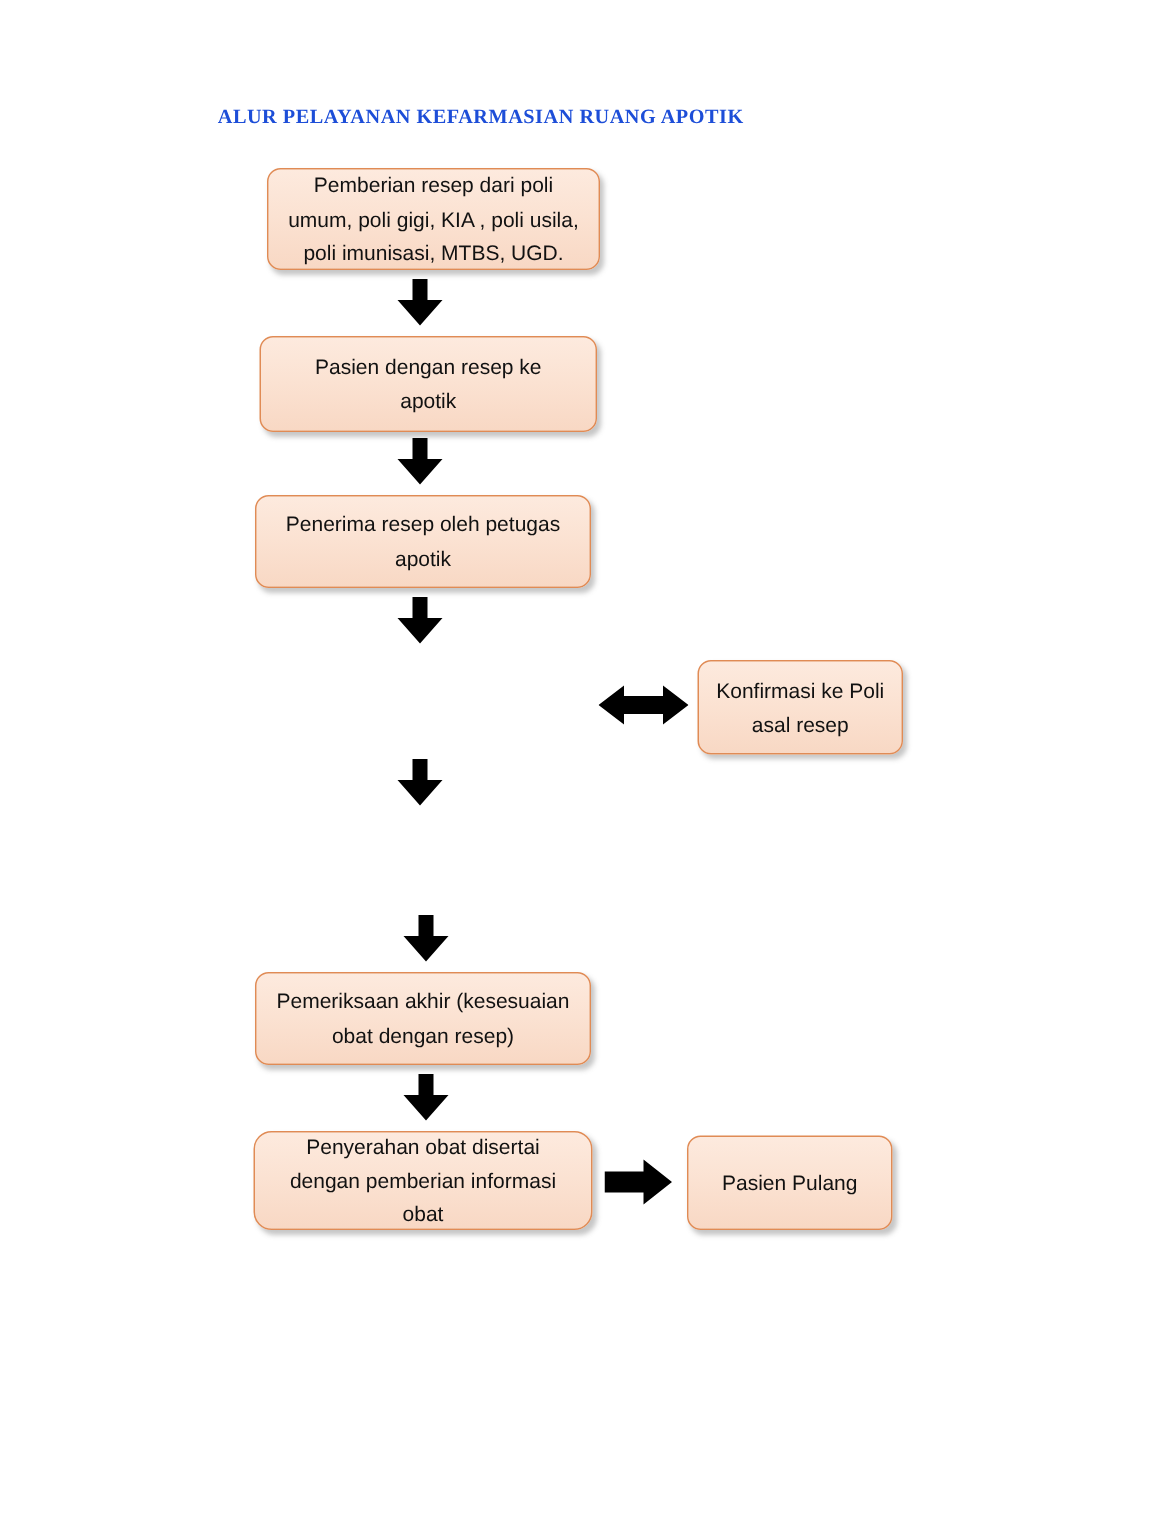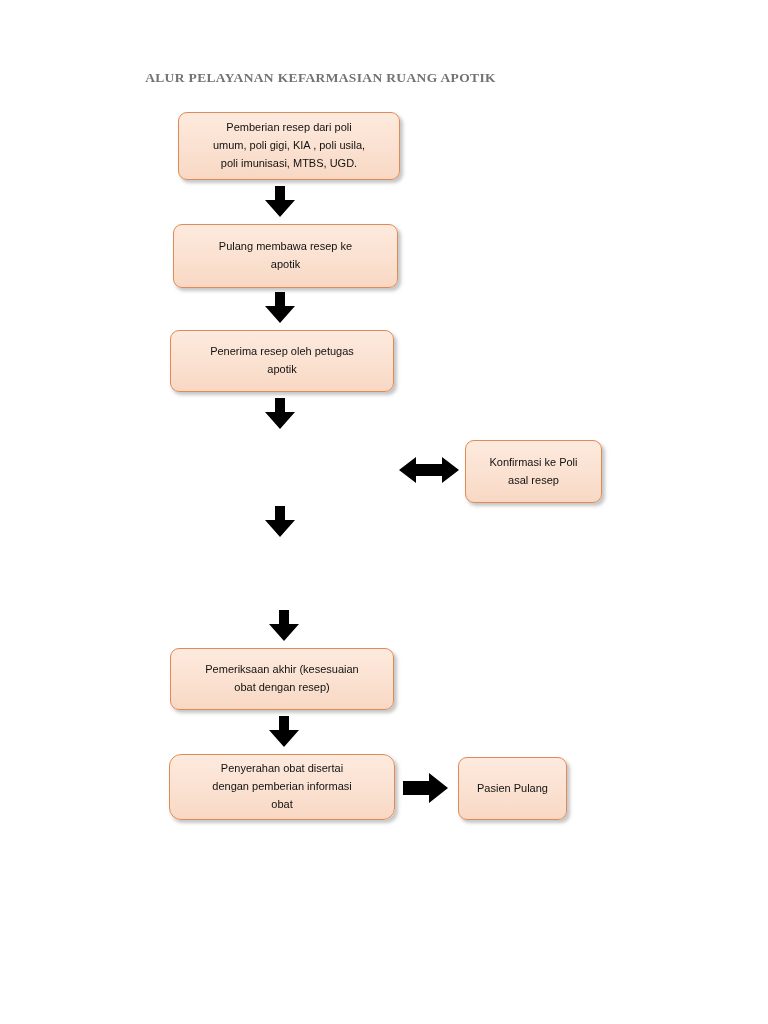--- a/index.html
+++ b/index.html
@@ -29,38 +29,38 @@
   .chart-title {
     position: absolute;
     left: 0;
     top: 70px;
     width: 641px;
     text-align: center;
     font-family: "Liberation Serif", "DejaVu Serif", serif;
     font-weight: bold;
     font-size: 13.5px;
     letter-spacing: 0.35px;
-    color: #737373;
+    color: #1d4ed8;
     white-space: nowrap;
   }
 
   
   .node {
     position: absolute;
     box-sizing: border-box;
     border: 1.3px solid #e08b55;
     border-radius: 9px;
     background: linear-gradient(180deg, #fdeade 0%, #fbe2d2 48%, #f8d8c4 100%);
     box-shadow: 2.5px 3px 3.5px rgba(120,120,120,0.42);
     display: flex;
     align-items: center;
     justify-content: center;
     text-align: center;
     color: #111111;
-    font-size: 11px;
+    font-size: 14px;
     line-height: 1.62;
     padding: 2px 9px;
   }
   .node .node-text {
     display: block;
     width: 100%;
     white-space: pre-line;
   }
 
   
@@ -82,21 +82,21 @@
 poli imunisasi, MTBS, UGD.</span>
   </div>
 
   <div class="arrow" style="left:264px; top:186px;">
     <svg width="32" height="32" viewBox="0 0 32 32" aria-hidden="true">
       <polygon points="11,0 21,0 21,14 31,14 16,31 1,14 11,14" fill="#000000"></polygon>
     </svg>
   </div>
 
   <div class="node" style="left:173px; top:224px; width:225px; height:64px;">
-    <span class="node-text">Pulang membawa resep ke
+    <span class="node-text">Pasien dengan resep ke
 apotik</span>
   </div>
 
   <div class="arrow" style="left:264px; top:292px;">
     <svg width="32" height="32" viewBox="0 0 32 32" aria-hidden="true">
       <polygon points="11,0 21,0 21,14 31,14 16,31 1,14 11,14" fill="#000000"></polygon>
     </svg>
   </div>
 
   <div class="node" style="left:170px; top:330px; width:224px; height:62px;align-items:center;">
@@ -151,17 +151,17 @@
 dengan pemberian informasi
 obat</span>
   </div>
 
   <div class="arrow" style="left:403px; top:772px;">
     <svg width="45" height="32" viewBox="0 0 45 32" aria-hidden="true">
       <polygon points="0,9 26,9 26,1 45,16 26,31 26,23 0,23" fill="#000000"></polygon>
     </svg>
   </div>
 
-  <div class="node" style="left:458px; top:757px; width:109px; height:63px;">
+  <div class="node" style="left:458px; top:757px; width:137px; height:63px;">
     <span class="node-text">Pasien Pulang</span>
   </div>
 
 </div>
 
 </body></html>

